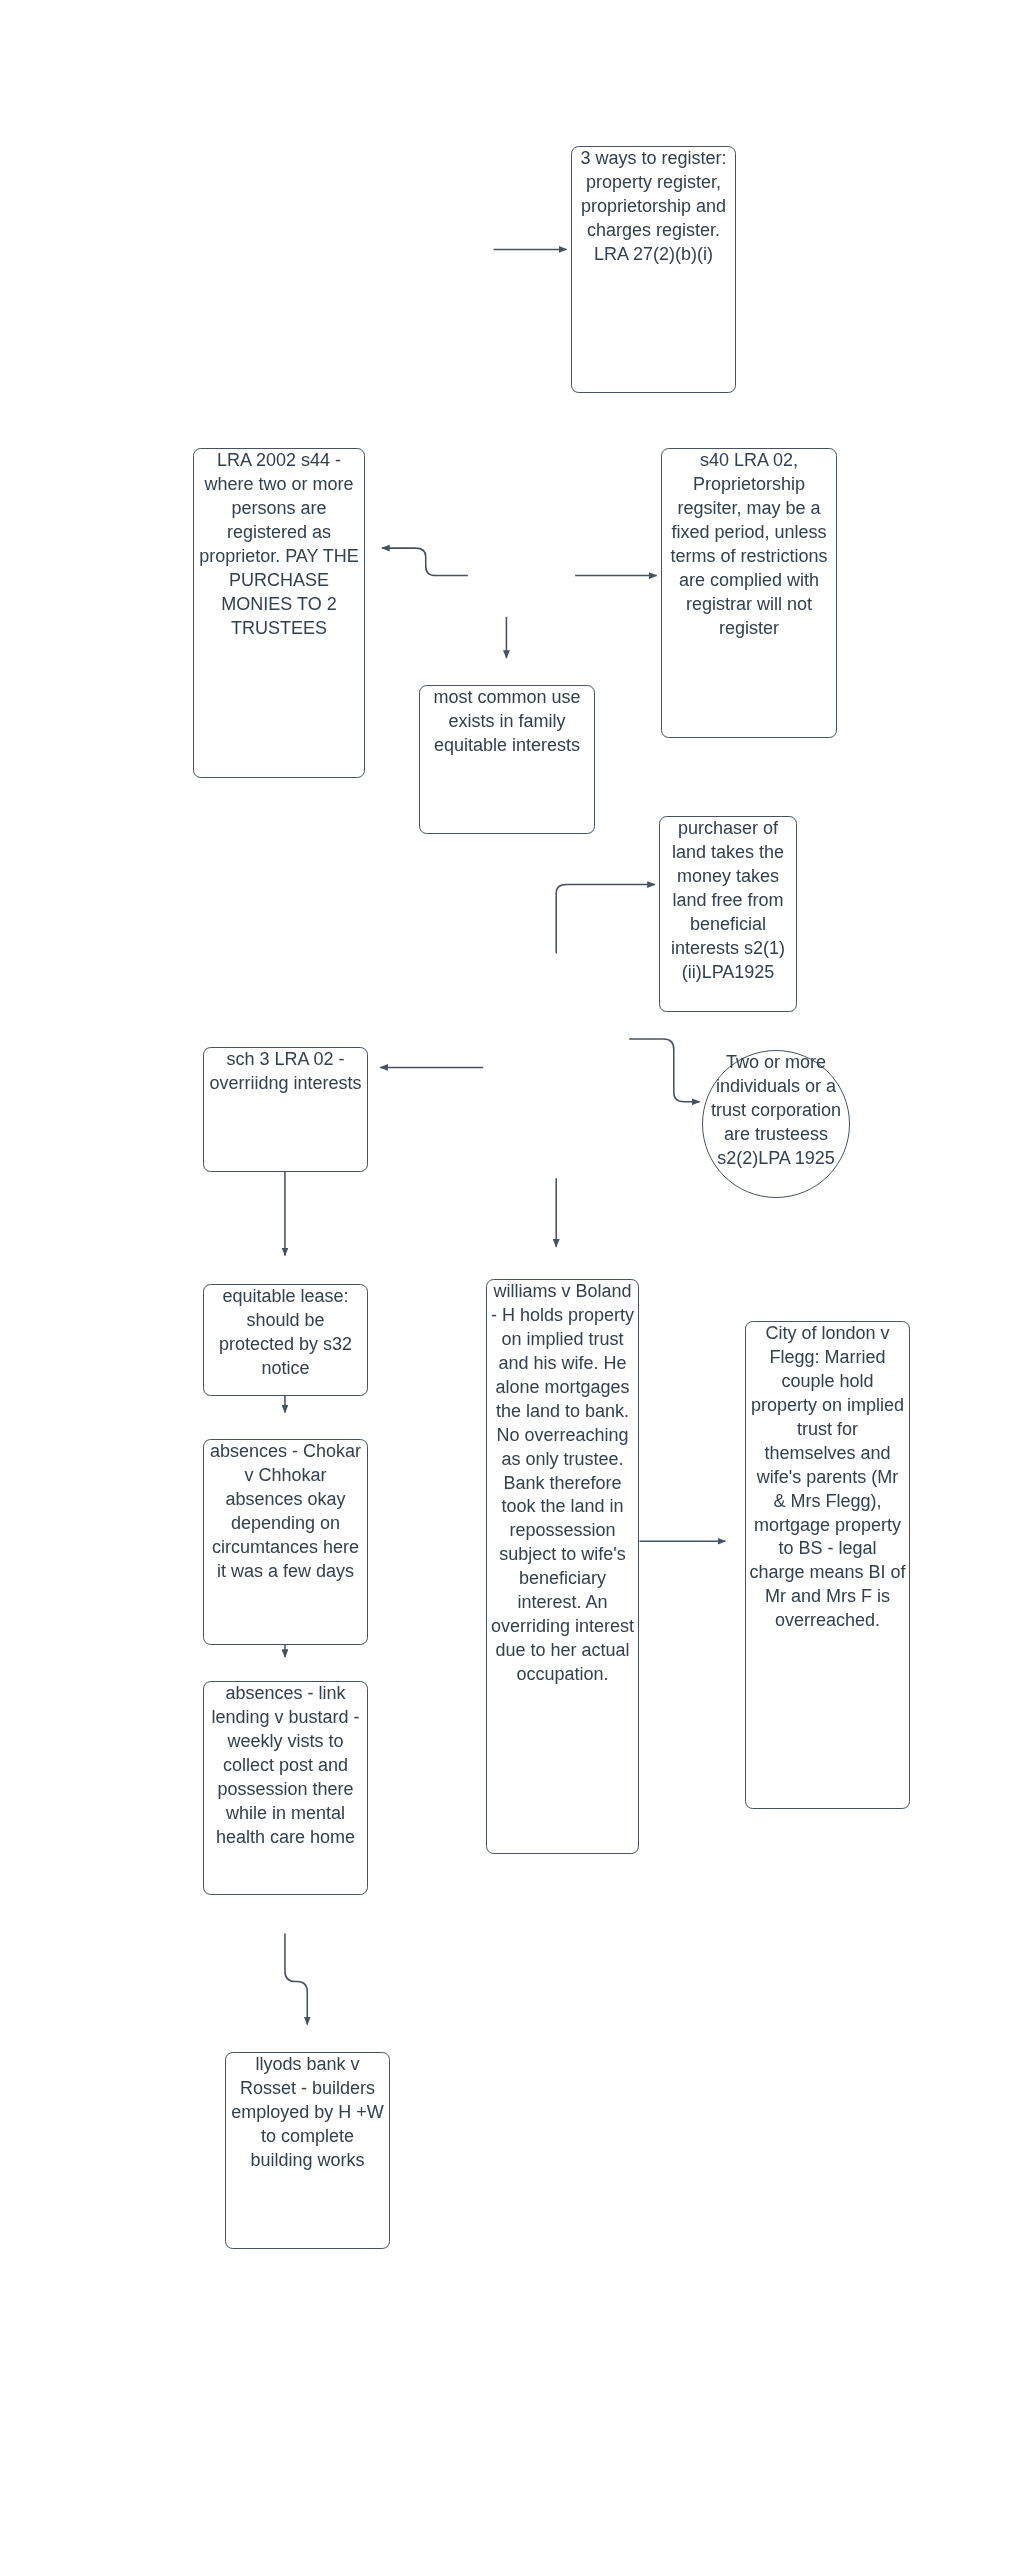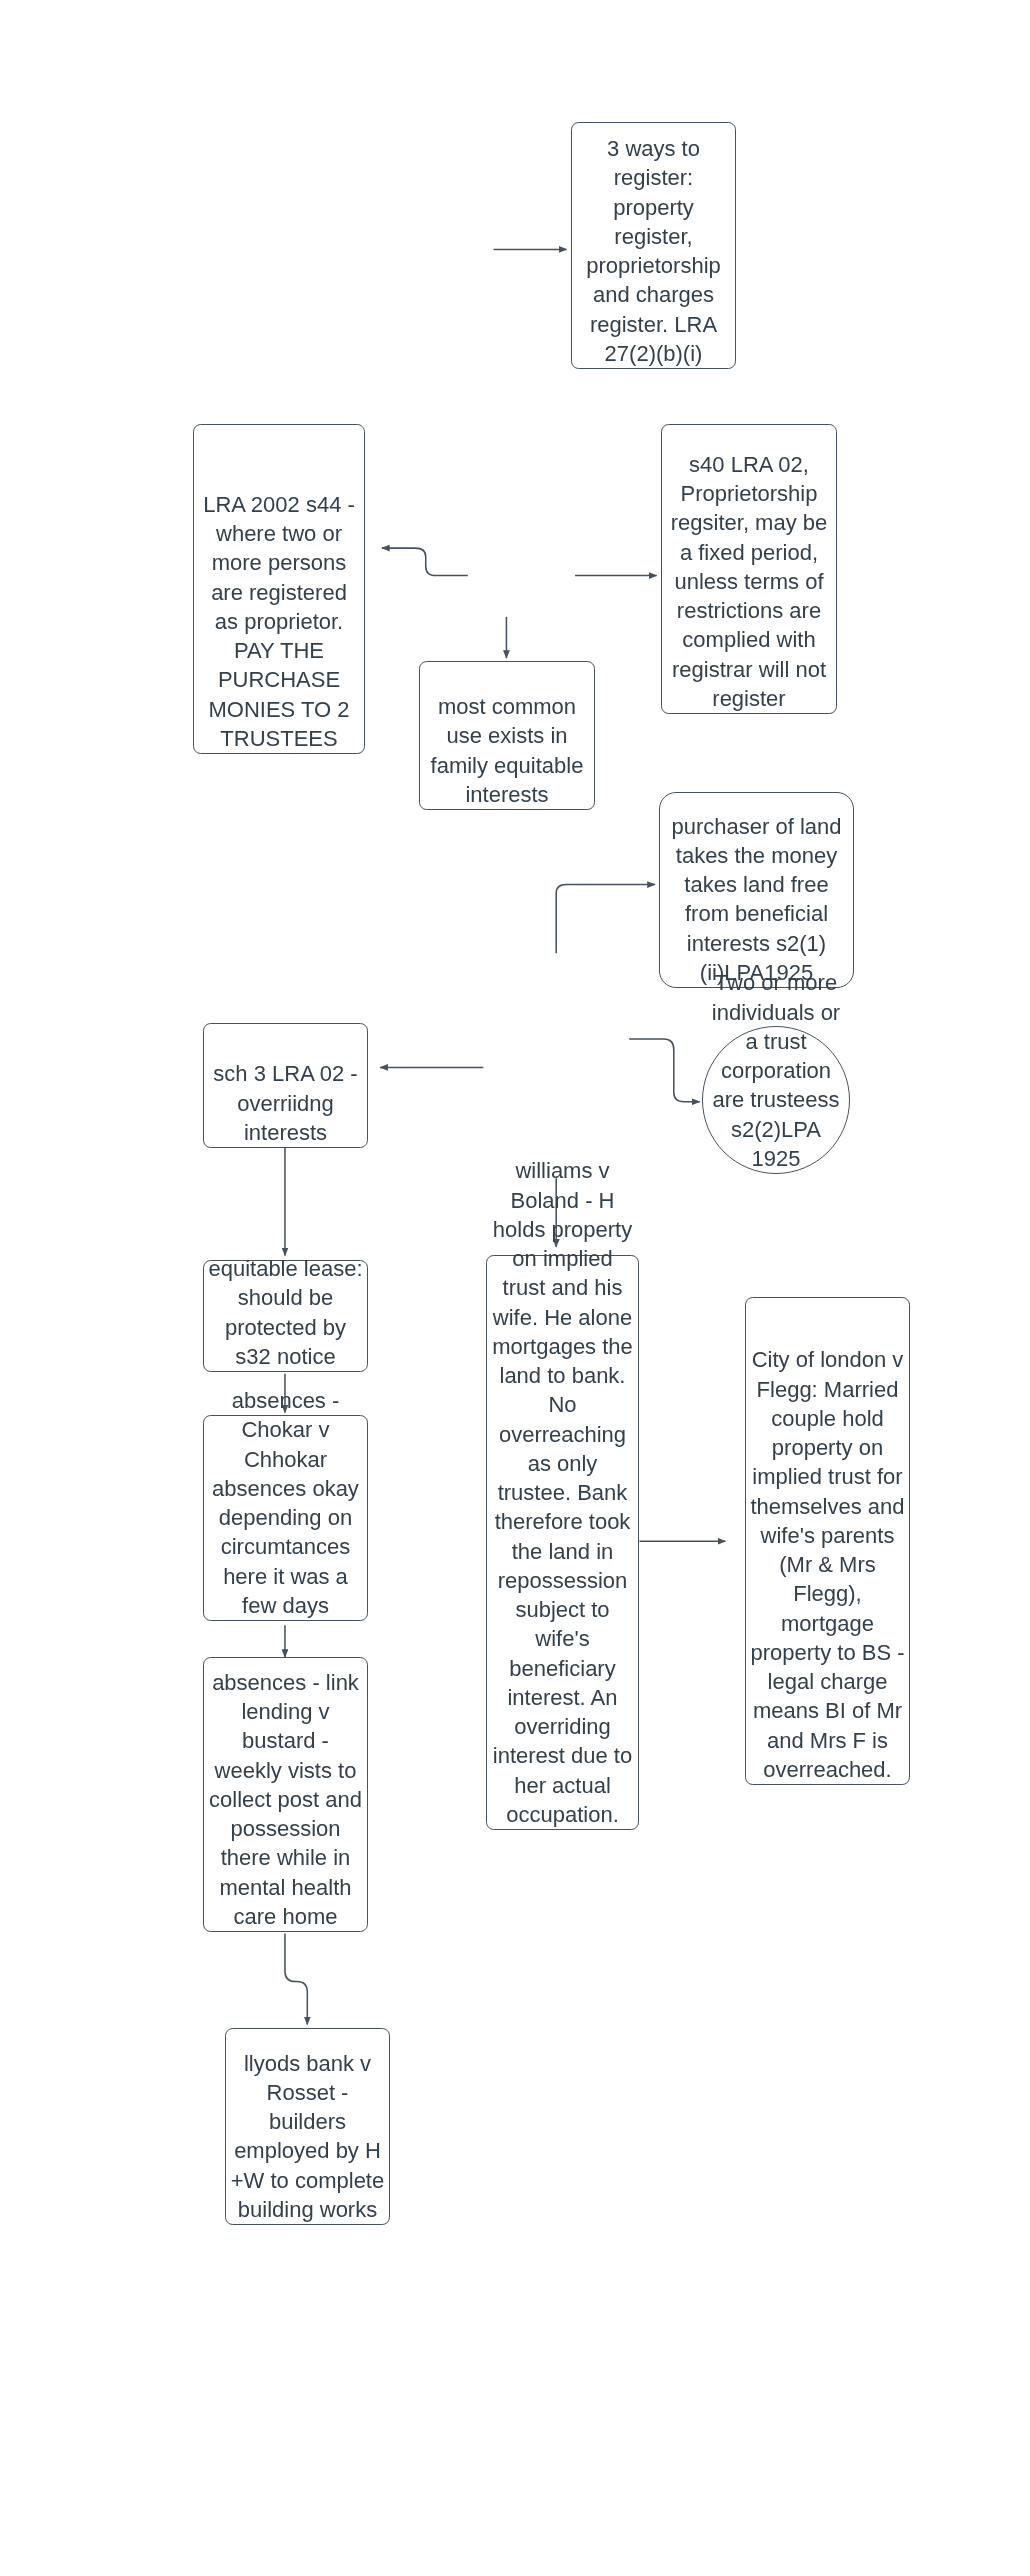--- a/index.html
+++ b/index.html
@@ -26,27 +26,28 @@
     height: 2576px;
     pointer-events: none;
   }
   .node {
     position: absolute;
     box-sizing: border-box;
     border: 1.4px solid #46525f;
     background: #ffffff;
     color: #33404d;
     display: flex;
-    align-items: flex-end;
+    align-items: flex-start;
     justify-content: center;
     text-align: center;
     line-height: 1.33;
-    font-size: 22px;
+    font-size: 18px;
     border-radius: 7.7px;
     padding: 0 3.4px;
+    margin-top: 24px;
   }
   .node span {
     display: block;
     width: 100%;
   }
   .ellipse {
     border-radius: 50%;
   }
   .overflow-node {
     overflow: visible;
@@ -105,42 +106,42 @@
 
 
   <div class="node" style="left:661px; top:424px; width:176px; height:290px;">
     <span>s40 LRA 02, Proprietorship regsiter, may be a fixed period, unless terms of restrictions are complied with registrar will not register</span>
   </div>
 
   <div class="node" style="left:419px; top:661px; width:176px; height:149px;">
     <span>most common use exists in family equitable interests</span>
   </div>
 
-  <div class="node overflow-node" style="left:659px; top:792px; width:195px; height:196px;border-radius:17px;">
+  <div class="node overflow-node" style="left:659px; top:792px; width:138px; height:196px;">
     <span>purchaser of land takes the money takes land free from beneficial interests s2(1)(ii)LPA1925</span>
   </div>
 
 
   <div class="node" style="left:203px; top:1023px; width:165px; height:125px;">
     <span>sch 3 LRA 02 - overriidng interests</span>
   </div>
 
   <div class="node ellipse overflow-node" style="left:702px; top:1026px; width:148px; height:148px;">
     <span>Two or more individuals or a trust corporation are trusteess s2(2)LPA 1925</span>
   </div>
 
   <div class="node" style="left:203px; top:1260px; width:165px; height:112px;">
     <span>equitable lease: should be protected by s32 notice</span>
   </div>
 
   <div class="node overflow-node" style="left:203px; top:1415px; width:165px; height:206px;">
     <span>absences - Chokar v Chhokar absences okay depending on circumtances here it was a few days</span>
   </div>
 
-  <div class="node" style="left:203px; top:1657px; width:165px; height:275px;">
+  <div class="node" style="left:203px; top:1657px; width:165px; height:214px;">
     <span>absences - link lending v bustard - weekly vists to collect post and possession there while in mental health care home</span>
   </div>
 
   <div class="node" style="left:225px; top:2028px; width:165px; height:197px;">
     <span>llyods bank v Rosset - builders employed by H +W to complete building works</span>
   </div>
 
   <div class="node overflow-node" style="left:486px; top:1255px; width:153px; height:575px;">
     <span>williams v Boland - H holds property on implied trust and his wife. He alone mortgages the land to bank. No overreaching as only trustee. Bank therefore took the land in repossession subject to wife's beneficiary interest. An overriding interest due to her actual occupation.</span>
   </div>

